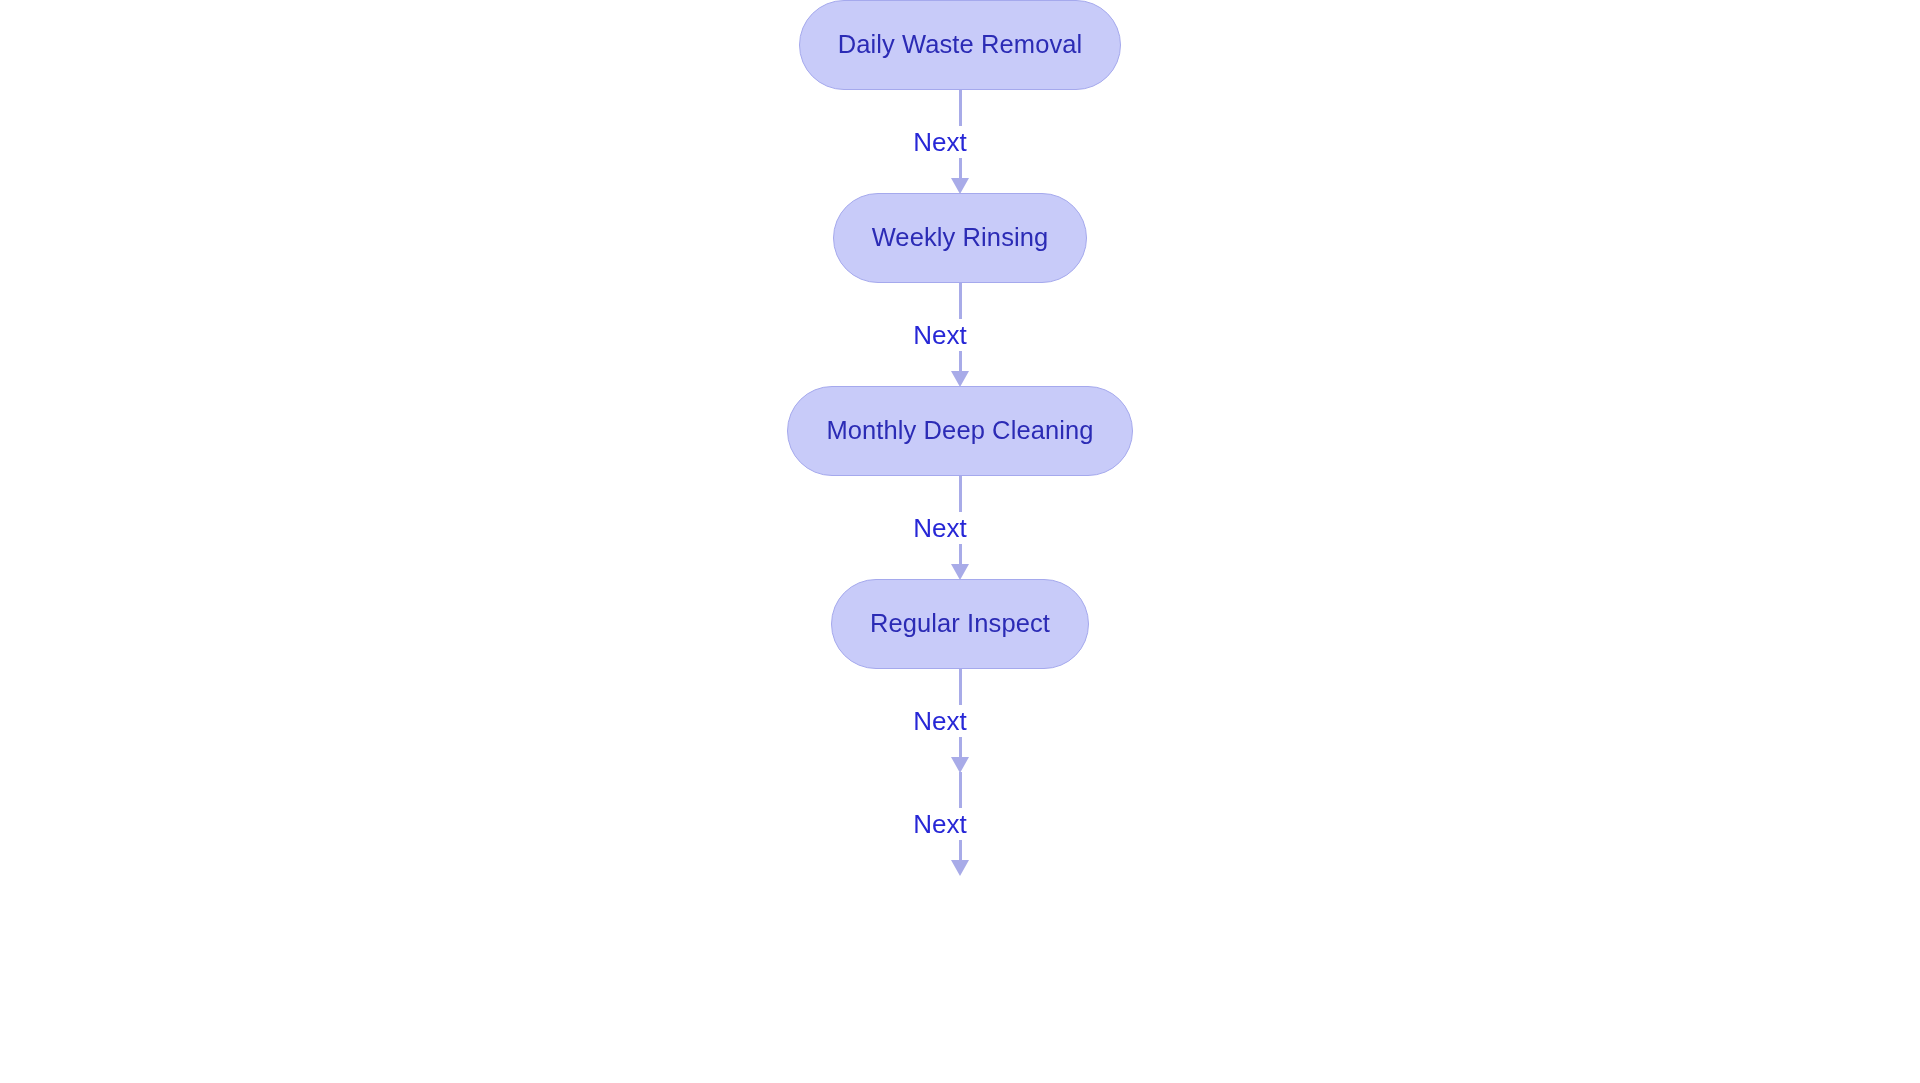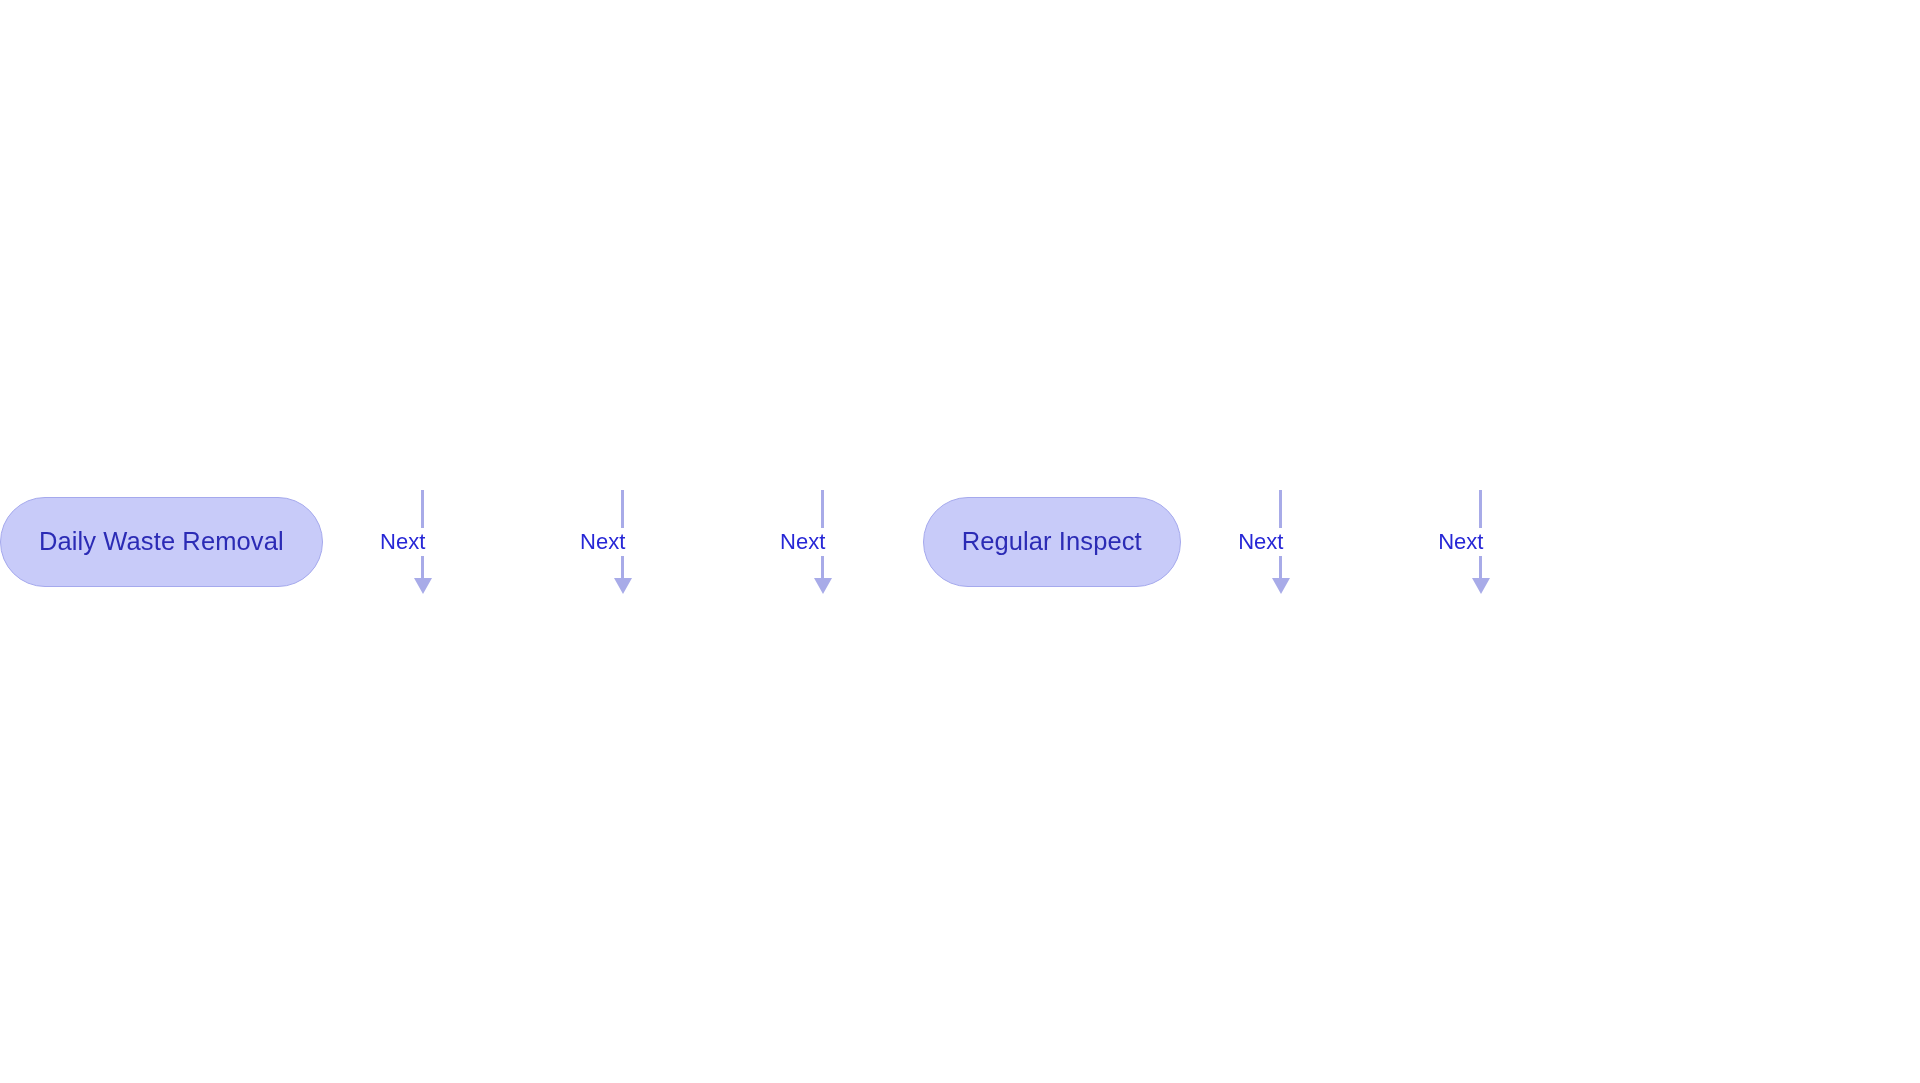--- a/index.html
+++ b/index.html
@@ -22,21 +22,21 @@
   }
 
   
   .flow-stack {
     position: absolute;
     left: 0;
     top: 0;
     width: 1920px;
     height: 1083px;
     display: flex;
-    flex-direction: row;
+    flex-direction: column;
     align-items: center;
   }
 
   
   .node {
     box-sizing: border-box;
     height: 90px;
     background: #c8cbf9;
     border: 1.6px solid #a5a9ed;
     border-radius: 45px;
@@ -83,21 +83,21 @@
     border-right: 9px solid transparent;
     border-top: 16px solid #a8abe8;
   }
   .edge-label {
     position: absolute;
     left: 50%;
     top: 50%;
     transform: translate(-50%, -50%);
     margin-left: -20px;
     color: #2727d6;
-    font-size: 22px;
+    font-size: 26px;
     font-family: "Liberation Sans", sans-serif;
     line-height: 1;
     white-space: nowrap;
     background: #ffffff;
     padding: 3px 5px;
   }
 </style>
 </head>
 <body>
 
@@ -107,27 +107,33 @@
     <div class="node">
       <span class="node-label">Daily Waste Removal</span>
     </div>
 
     <div class="edge">
       <div class="edge-line"></div>
       <div class="edge-arrowhead"></div>
       <span class="edge-label">Next</span>
     </div>
 
+    <div class="node">
+      <span class="node-label">Weekly Rinsing</span>
+    </div>
 
     <div class="edge">
       <div class="edge-line"></div>
       <div class="edge-arrowhead"></div>
       <span class="edge-label">Next</span>
     </div>
 
+    <div class="node">
+      <span class="node-label">Monthly Deep Cleaning</span>
+    </div>
 
     <div class="edge">
       <div class="edge-line"></div>
       <div class="edge-arrowhead"></div>
       <span class="edge-label">Next</span>
     </div>
 
     <div class="node">
       <span class="node-label">Regular Inspect</span>
     </div>

